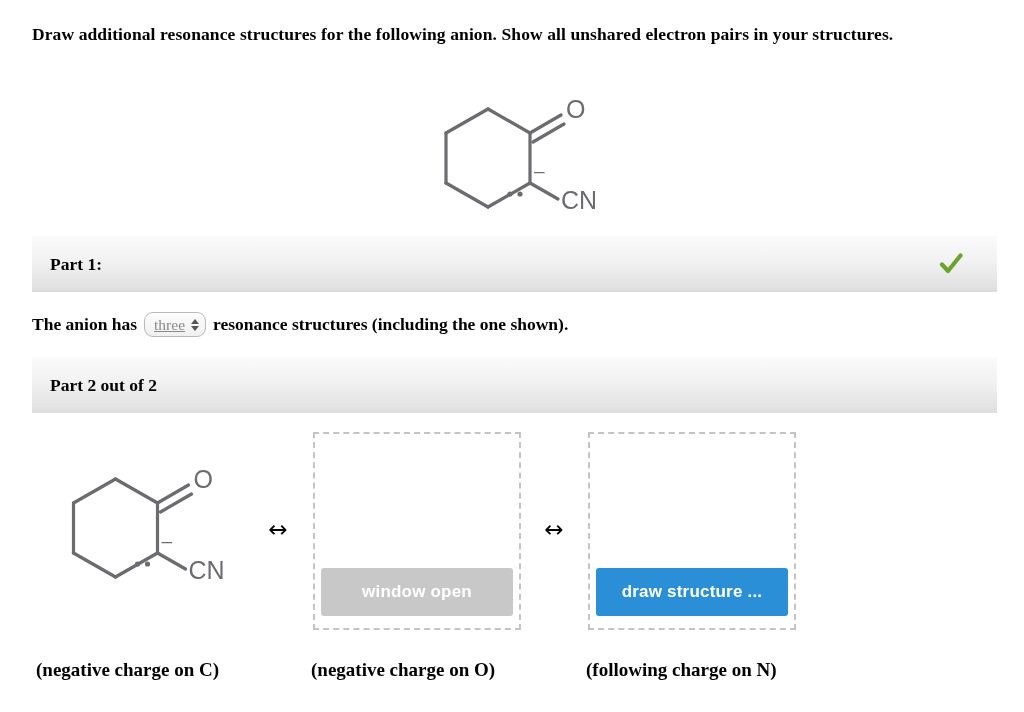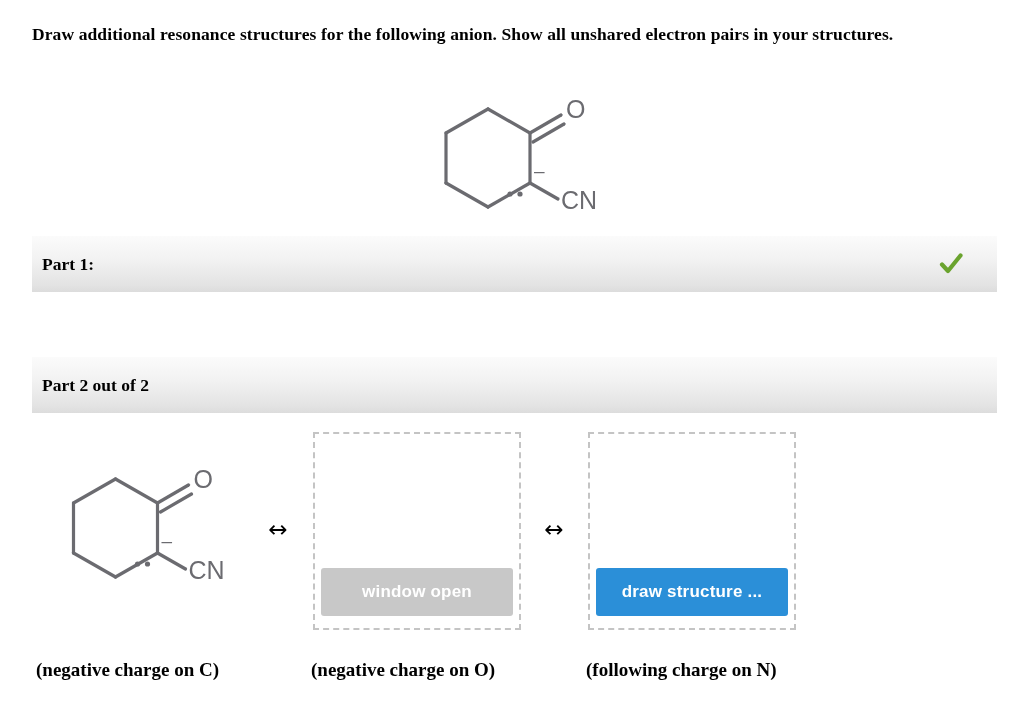--- a/index.html
+++ b/index.html
@@ -20,21 +20,21 @@
   
   .mol{position:absolute;}
   .mol svg{display:block;overflow:visible;}
 
   
   .bar{
     position:absolute;left:32px;width:965px;height:56px;
     background:linear-gradient(to bottom,#fbfbfb 0%,#f2f2f2 42%,#e3e3e3 88%,#dcdcdc 100%);
   }
   .bar-label{
-    position:absolute;left:10px;top:50%;transform:translateY(-50%);
+    position:absolute;left:18px;top:50%;transform:translateY(-50%);
     font-size:17.5px;font-weight:bold;white-space:nowrap;
   }
   .check{
     position:absolute;right:34px;top:50%;transform:translateY(-50%);
     width:24px;height:24px;
   }
 
   
   .sentence{
     position:absolute;left:32px;top:312px;
@@ -120,20 +120,31 @@
     </svg>
   </div>
 
   <div class="bar" style="top:236px;">
     <div class="bar-label">Part 1:</div>
     <svg class="check" viewBox="0 0 24 24">
       <path d="M3,12.5 L9,19 L21.5,3.5" stroke="#6aa32e" stroke-width="4.2" fill="none" stroke-linecap="round" stroke-linejoin="round"></path>
     </svg>
   </div>
 
+  <div class="sentence">
+    <span>The anion has</span>
+    <span class="spinner">
+      <span class="spinner-value">three</span>
+      <span class="spinner-arrows">
+        <span class="tri tri-up"></span>
+        <span class="tri tri-dn"></span>
+      </span>
+    </span>
+    <span>resonance structures (including the one shown).</span>
+  </div>
 
   <div class="bar" style="top:357px;">
     <div class="bar-label">Part 2 out of 2</div>
   </div>
 
   <div class="mol" style="left:55px;top:465px;">
     <svg width="185" height="130" viewBox="0 0 180 130">
       <g stroke="#6b6b70" stroke-width="3.2" fill="none" stroke-linecap="round">
         <path d="M16,38 L16,88"></path>
         <path d="M16,88 L58,112"></path>

